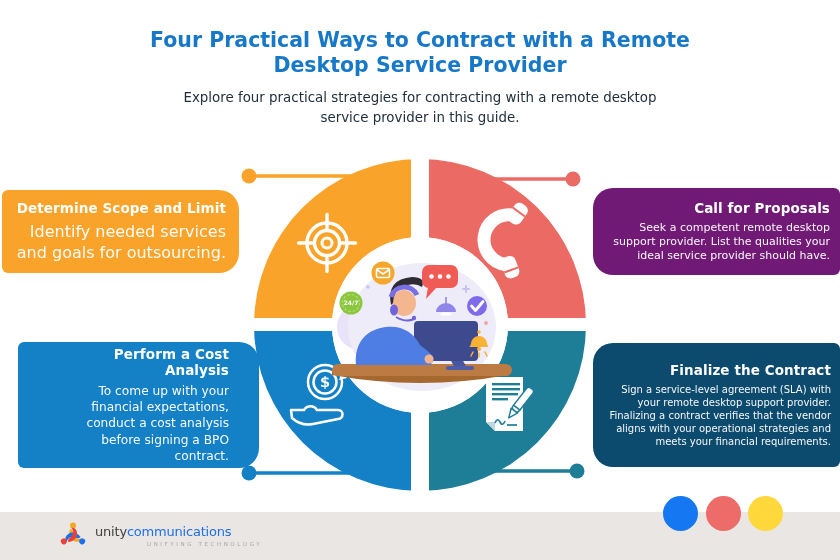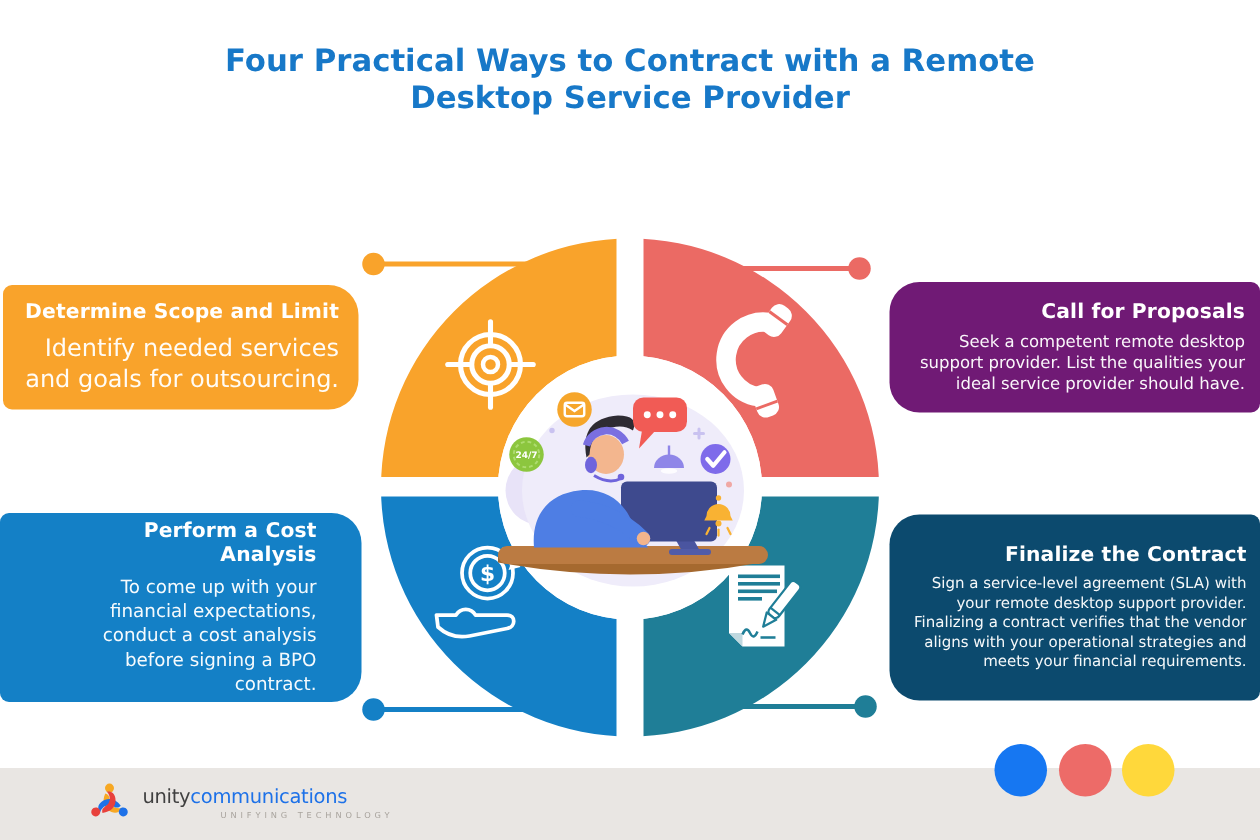--- a/index.html
+++ b/index.html
@@ -10,21 +10,21 @@
   .hdr h1{margin:0 auto;max-width:640px;font-size:20.5px;line-height:1.22;font-weight:bold;color:#1778C8;}
   .hdr p{margin:10px auto 0;max-width:520px;font-size:13.4px;line-height:1.5;color:#22303C;}
   
   .card{position:absolute;color:#fff;display:flex;flex-direction:column;justify-content:center;
         text-align:right;gap:5px;box-sizing:border-box;z-index:3;}
   .card h3{margin:0;font-size:13.5px;font-weight:bold;letter-spacing:.1px;}
   .card p{margin:0;font-size:16px;line-height:1.34;color:rgba(255,255,255,.96);}
   .card--scope{left:2px;top:190px;width:237px;height:83px;background:#F9A32B;border-radius:6px 20px 20px 6px;padding:6px 13px;}
   .card--proposals{left:593px;top:188px;width:247px;height:87px;background:#701a75;border-radius:20px 6px 6px 20px;padding:6px 10px;}
   .card--proposals p{font-size:11px;line-height:1.3;}
-  .card--cost{left:0;top:342px;width:241px;height:126px;background:#1480C6;border-radius:6px 20px 20px 6px;padding:6px 30px;}
+  .card--cost{left:18px;top:342px;width:241px;height:126px;background:#1480C6;border-radius:6px 20px 20px 6px;padding:6px 30px;}
   .card--cost p{font-size:12.2px;}
   .card--contract{left:593px;top:343px;width:247px;height:124px;background:#0c4a6e;border-radius:20px 6px 6px 20px;padding:6px 9px;}
   .card--contract p{font-size:10px;line-height:1.3;}
   
   .diagram{position:absolute;left:0;top:0;z-index:2;}
   
   .footer-bar{position:absolute;left:0;top:512px;width:840px;height:48px;background:#E9E6E3;z-index:1;}
   .logo{position:absolute;left:58px;top:520px;display:flex;align-items:center;gap:7px;z-index:4;}
   .logo-text{display:flex;flex-direction:column;}
   .logo-line1{font-size:13px;font-weight:500;letter-spacing:-.2px;line-height:1.1;}
@@ -36,20 +36,21 @@
   .dot-red{left:706px;background:#ED6B68;}
   .dot-yellow{left:748px;background:#FFD83B;}
 </style>
 </head>
 <body>
 
 <div class="page">
 
   <div class="hdr">
     <h1>Four Practical Ways to Contract with a Remote Desktop Service Provider</h1>
+    <p>Explore four practical strategies for contracting with a remote desktop service provider in this guide.</p>
   </div>
 
   <svg class="diagram" width="840" height="560" viewBox="0 0 840 560">
 
     <g>
       <line x1="250" y1="176" x2="372" y2="176" stroke="#F9A32B" stroke-width="3.4"></line>
       <circle cx="249" cy="176" r="7.5" fill="#F9A32B"></circle>
     </g>
     <g>
       <line x1="468" y1="179" x2="573" y2="179" stroke="#EB6A64" stroke-width="3.4"></line>

